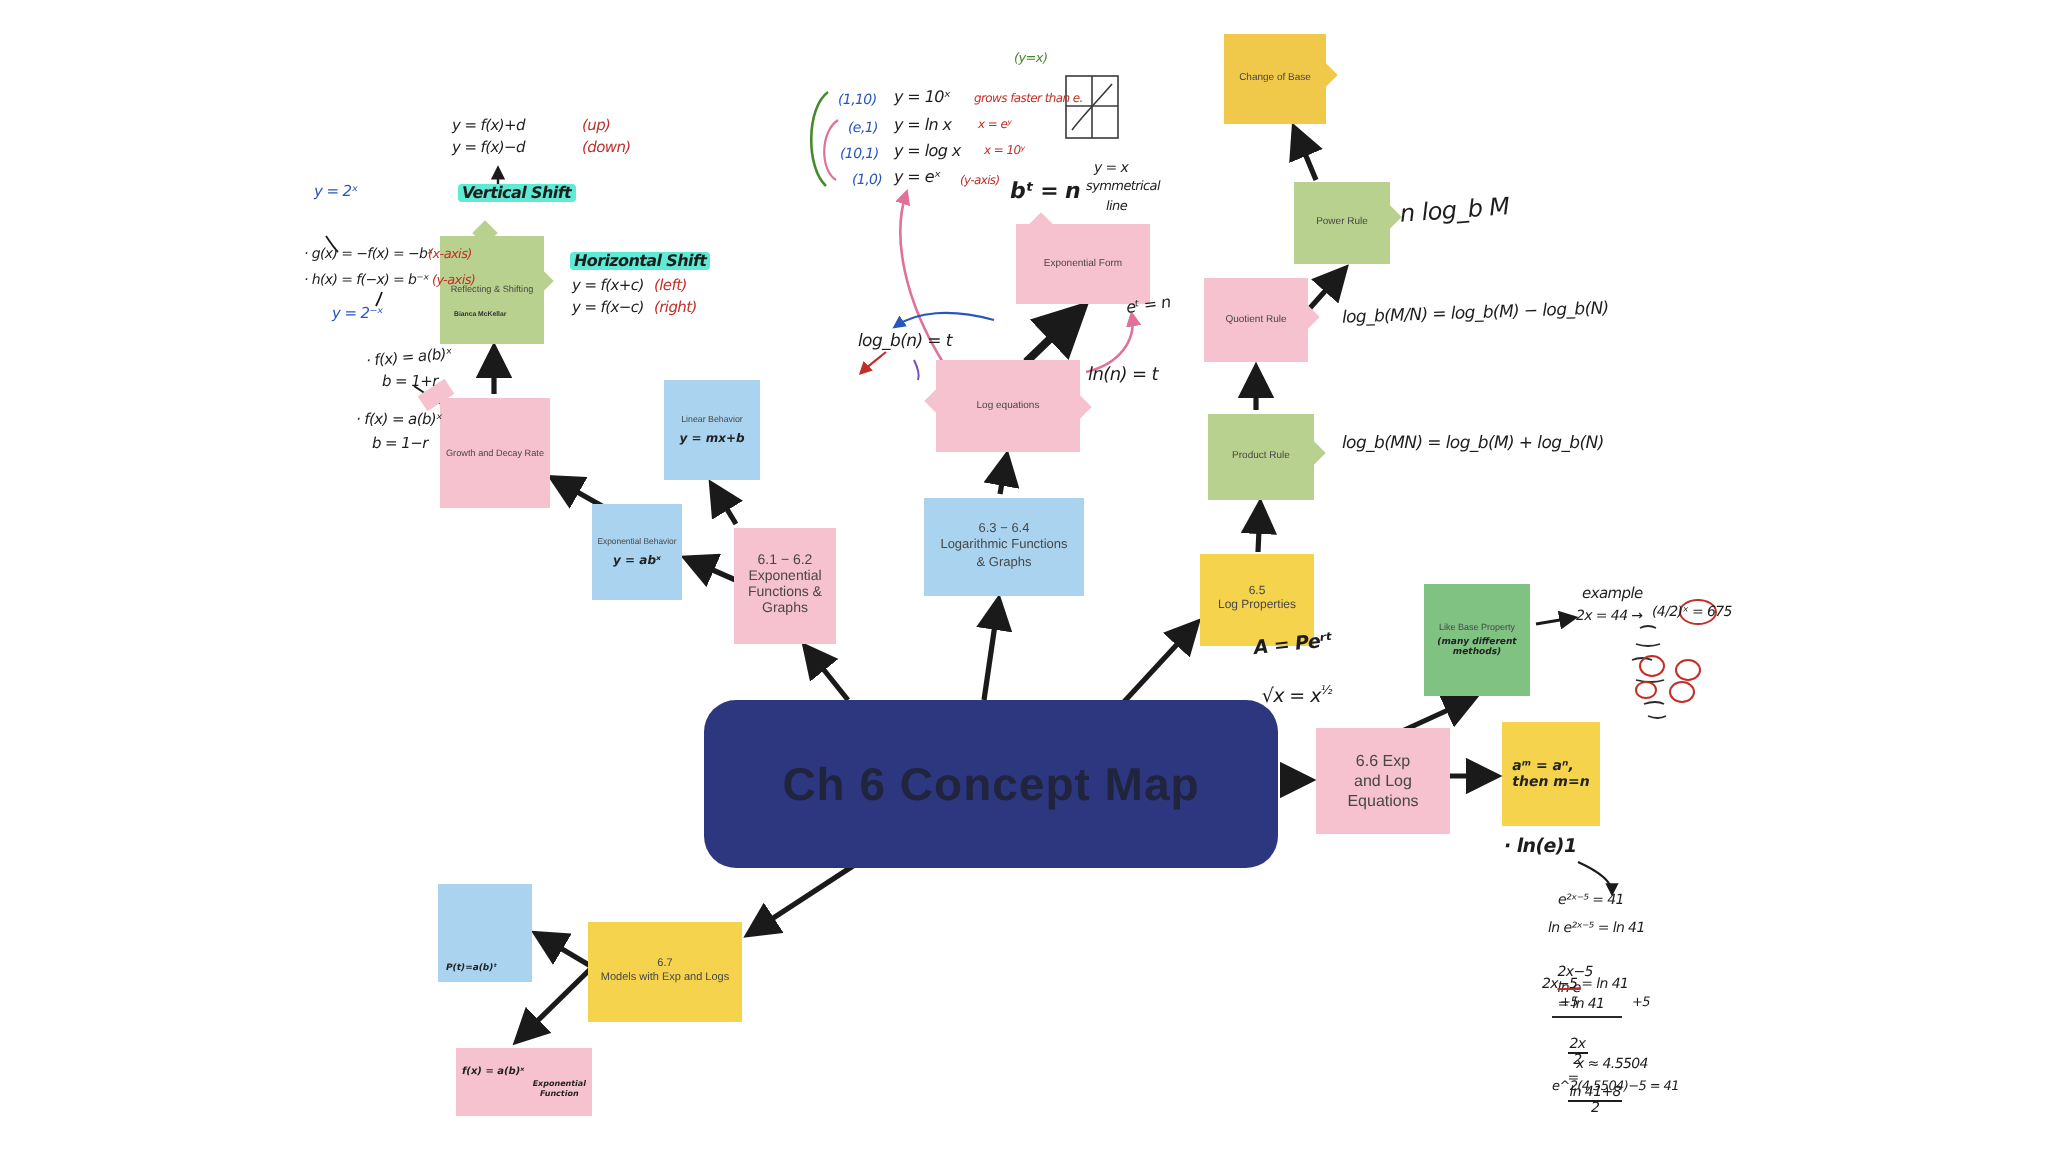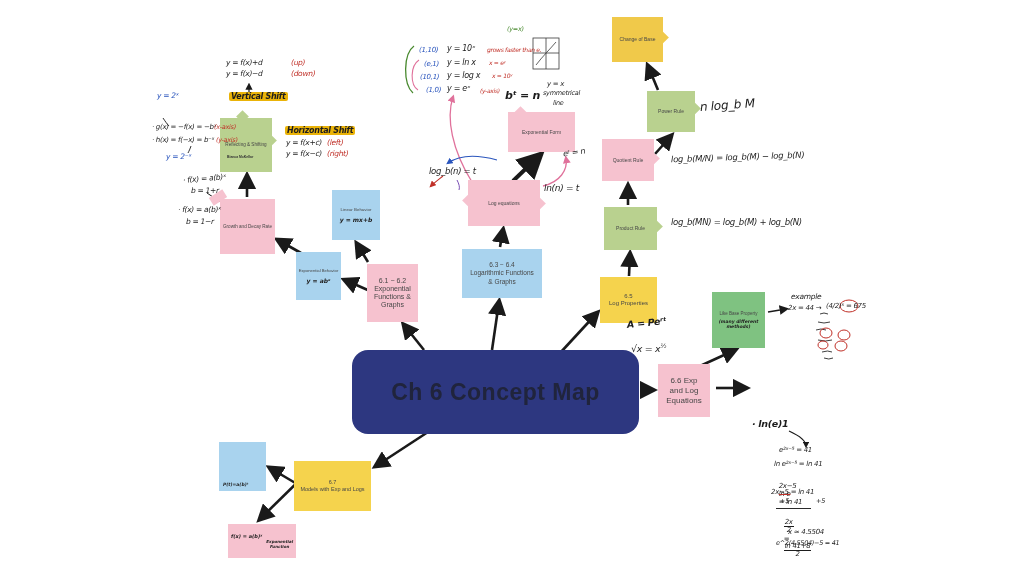--- a/index.html
+++ b/index.html
@@ -14,21 +14,21 @@
   .pink{background:#f6c2cf;} .blue{background:#a9d3ee;} .green{background:#b9d18f;}
   .green2{background:#7fc281;} .yellow{background:#f5d34d;} .yellow2{background:#f0c94a;}
 
   .tail{position:absolute;width:9px;height:9px;transform:rotate(45deg);z-index:1;}
   .t-pink{background:#f6c2cf;} .t-green{background:#b9d18f;} .t-yellow{background:#f0c94a;}
   .t-fold{width:16px;height:9px;transform:rotate(-33deg);}
 
   .hw{position:absolute;font-family:"DejaVu Sans",sans-serif;font-style:italic;
       font-size:8px;color:#1d1d1d;white-space:pre;line-height:1.15;letter-spacing:-0.3px;z-index:3;}
   .hw.r{color:#c03028;} .hw.b{color:#2a55bd;} .hw.g{color:#48892e;}
-  .hl{background:#eab308;border-radius:2px;padding:0 2px;font-weight:700;font-style:italic;}
+  .hl{background:#5eead4;border-radius:2px;padding:0 2px;font-weight:700;font-style:italic;}
   .strike{text-decoration:line-through;text-decoration-color:#c03028;}
   .frac{display:inline-flex;flex-direction:column;align-items:center;vertical-align:middle;line-height:1.05;}
   .frac .num{border-bottom:1px solid currentColor;padding:0 1px;}
   .note-in{font-family:"DejaVu Sans",sans-serif;font-style:italic;font-weight:bold;color:#222;}
 
   #center{position:absolute;left:352px;top:350px;width:287px;height:84px;background:#2d3780;
           border-radius:16px;display:flex;align-items:center;justify-content:center;z-index:2;}
   #center .t{font-size:23px;font-weight:700;color:#20243c;letter-spacing:0.5px;}
   #byline{position:absolute;left:430px;top:431px;width:124px;height:23px;background:#f7d84a;
           border-radius:5px;display:flex;align-items:center;justify-content:center;
@@ -210,26 +210,30 @@
   <div class="box yellow2" style="left:612px;top:17px;width:51px;height:45px;">
     <div class="lbl" style="font-size:5px;">Change of Base</div>
   </div>
 
   <div class="box green2" style="left:712px;top:292px;width:53px;height:56px;gap:2px;">
     <div class="lbl" style="font-size:4.5px;">Like Base Property</div>
     <div class="note-in" style="font-size:4.5px;white-space:pre-line;">(many different
 methods)</div>
   </div>
 
-  <div class="box pink" style="left:658px;top:364px;width:52px;height:53px;">
+  <div class="box pink" style="left:658px;top:364px;width:67px;height:53px;">
     <div class="lbl" style="font-size:8px;">6.6 Exp
 and Log
 Equations</div>
   </div>
 
+  <div class="box yellow" style="left:751px;top:361px;width:49px;height:52px;">
+    <div class="note-in" style="font-size:7px;white-space:pre-line;text-align:left;">aᵐ = aⁿ,
+then m=n</div>
+  </div>
 
   <div class="box yellow" style="left:294px;top:461px;width:77px;height:50px;">
     <div class="lbl" style="font-size:5.5px;">6.7
 Models with Exp and Logs</div>
   </div>
 
   <div class="box blue" style="left:219px;top:442px;width:47px;height:49px;justify-content:flex-end;align-items:flex-start;padding:4px;">
     <div class="note-in" style="font-size:4.5px;">P(t)=a(b)ᵗ</div>
   </div>
 

